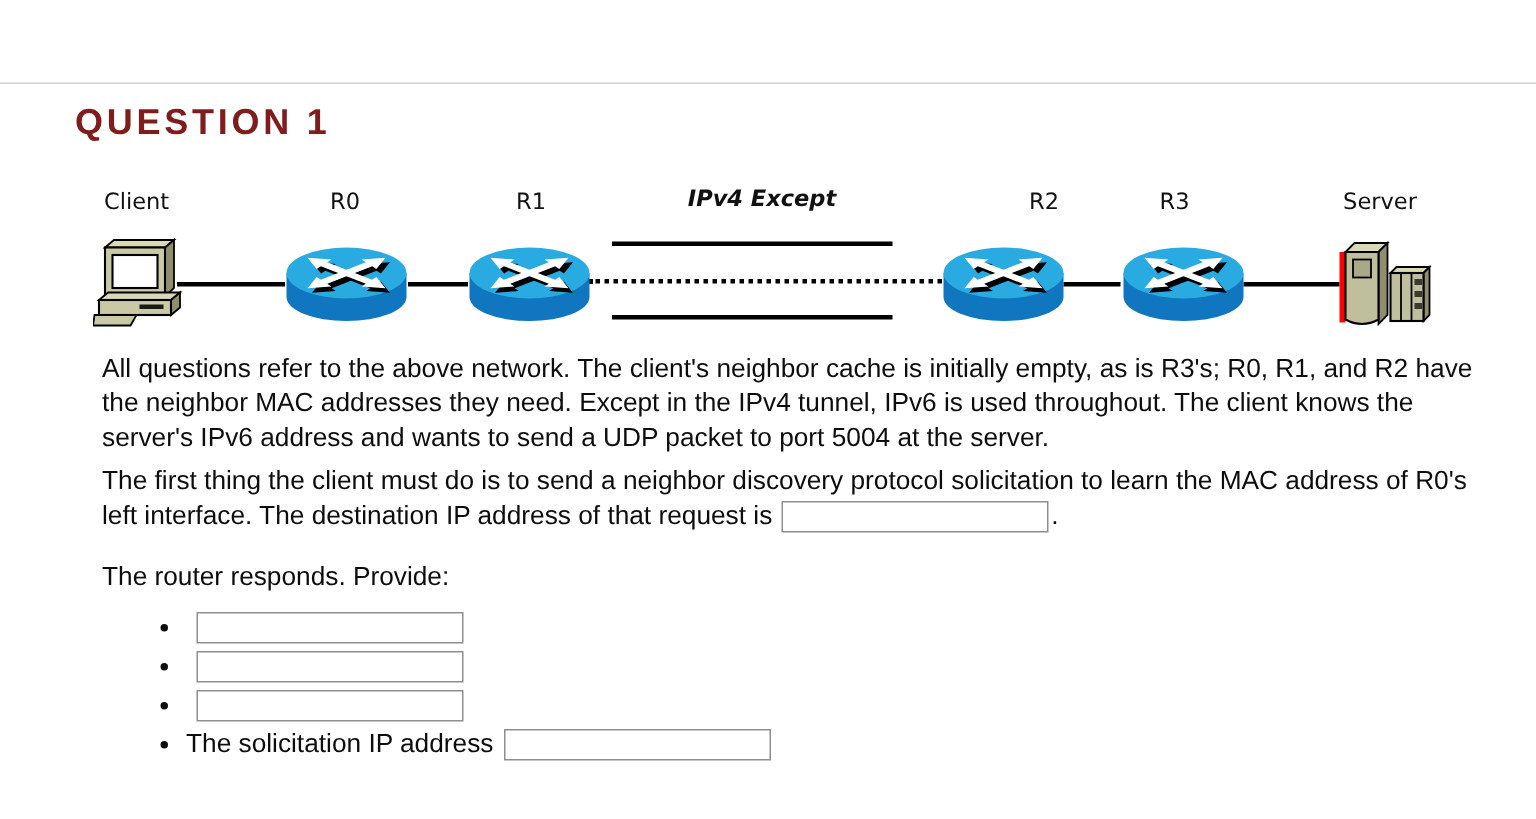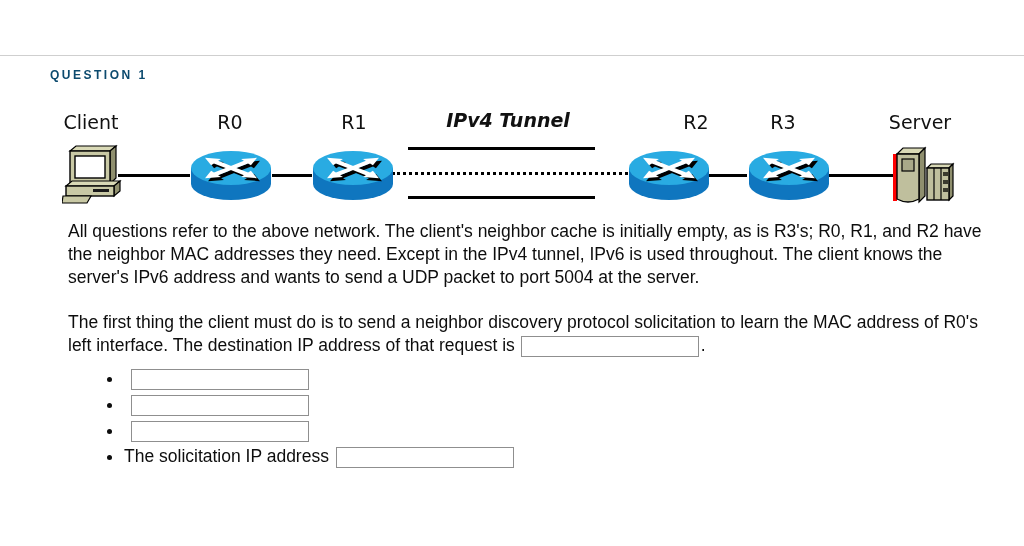--- a/index.html
+++ b/index.html
@@ -1,34 +1,34 @@
 <!DOCTYPE html>
 <html><head>
 <meta charset="utf-8">
 <style>
   html,body{margin:0;padding:0;background:#fff;width:1024px;height:546px;overflow:hidden;
     font-family:"Liberation Sans",sans-serif;color:#111;}
   .top-spacer{height:55px;border-bottom:1px solid #cfcfcf;}
-  .q-title{margin:12px 0 0 50px;font-size:12px;font-weight:bold;letter-spacing:2.5px;
-    color:#0c4a6e;font-family:"Liberation Sans",sans-serif;}
+  .q-title{margin:12px 0 0 50px;font-size:24px;font-weight:bold;letter-spacing:2.5px;
+    color:#7f1d1d;font-family:"Liberation Sans",sans-serif;}
   
   .diagram{position:relative;height:130px;margin-top:0;}
   .node-label{position:absolute;top:29px;transform:translateX(-50%);
-    font-family:"DejaVu Sans",sans-serif;font-size:19px;color:#111;white-space:nowrap;}
+    font-family:"DejaVu Sans",sans-serif;font-size:15px;color:#111;white-space:nowrap;}
   .tunnel-label{font-weight:bold;font-style:italic;top:27px;}
   .icon{position:absolute;top:62px;}
   .link{position:absolute;top:92px;height:3px;background:#000;}
   .dotted-link{position:absolute;top:90px;border-top:3px dotted #000;height:0;}
   .tunnel-line{position:absolute;left:408px;width:187px;height:3px;background:#000;}
   .tunnel-line.top{top:65px;}
   .tunnel-line.bottom{top:114px;}
   
   .content{margin-left:68px;width:937px;font-size:17.5px;line-height:23px;color:#0d0d0d;}
   .p-intro{margin:8px 0 0 0;}
-  .p-part1{margin:22px 0 0 0;}
+  .p-part1{margin:6px 0 0 0;}
   .p-part2{margin:18px 0 0 0;}
   .answer-input{width:170px;height:19px;border:1px solid #8f8f8f;background:#fff;
     font-family:"Liberation Sans",sans-serif;font-size:13px;padding:0 3px;
     vertical-align:middle;box-sizing:content-box;border-radius:0;}
   .inline-input{margin:0 2px 0 6px;}
   ul.answers{margin:9px 0 0 0;padding-left:56px;}
   ul.answers li{margin:0 0 2px 0;line-height:24px;list-style-type:disc;}
   ul.answers .answer-input{margin-left:7px;}
 </style>
 </head>
@@ -60,21 +60,21 @@
 
 <div class="top-spacer"></div>
 
 <h1 class="q-title">QUESTION 1</h1>
 
 <div class="diagram">
 
   <span class="node-label" style="left:91px">Client</span>
   <span class="node-label" style="left:230px">R0</span>
   <span class="node-label" style="left:354px">R1</span>
-  <span class="node-label tunnel-label" style="left:508px">IPv4 Tunnel</span>
+  <span class="node-label tunnel-label" style="left:508px">IPv4 Except</span>
   <span class="node-label" style="left:696px">R2</span>
   <span class="node-label" style="left:783px">R3</span>
   <span class="node-label" style="left:920px">Server</span>
 
   <div class="link" style="left:118px;width:72px"></div>
   <div class="link" style="left:272px;width:40px"></div>
   <div class="dotted-link" style="left:392px;width:236px"></div>
   <div class="link" style="left:709px;width:38px"></div>
   <div class="link" style="left:829px;width:64px"></div>
   <div class="tunnel-line top"></div>
@@ -120,20 +120,21 @@
     <rect x="51" y="36" width="5" height="4" fill="#3a3a2e"></rect>
     <rect x="51" y="44" width="5" height="4" fill="#3a3a2e"></rect>
   </svg>
 </div>
 
 <div class="content">
   <p class="p-intro">All questions refer to the above network. The client's neighbor cache is initially empty, as is R3's; R0, R1, and R2 have the neighbor MAC addresses they need. Except in the IPv4 tunnel, IPv6 is used throughout. The client knows the server's IPv6 address and wants to send a UDP packet to port 5004 at the server.</p>
 
   <p class="p-part1"><span>The first thing the client must do is to send a neighbor discovery protocol solicitation to learn the MAC address of R0's left interface. The destination IP address of that request is</span><input type="text" class="answer-input inline-input" value="" style=""><span>.</span></p>
 
+  <p class="p-part2">The router responds. Provide:</p>
 
   <ul class="answers">
     <li><input type="text" class="answer-input" value="" style=""></li>
     <li><input type="text" class="answer-input" value="" style=""></li>
     <li><input type="text" class="answer-input" value="" style=""></li>
     <li><span>The solicitation IP address</span><input type="text" class="answer-input" value="" style=""></li>
   </ul>
 </div>
 
 </body></html>

